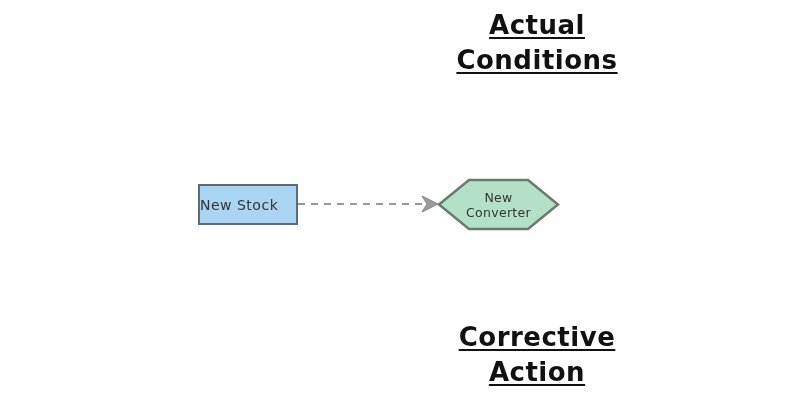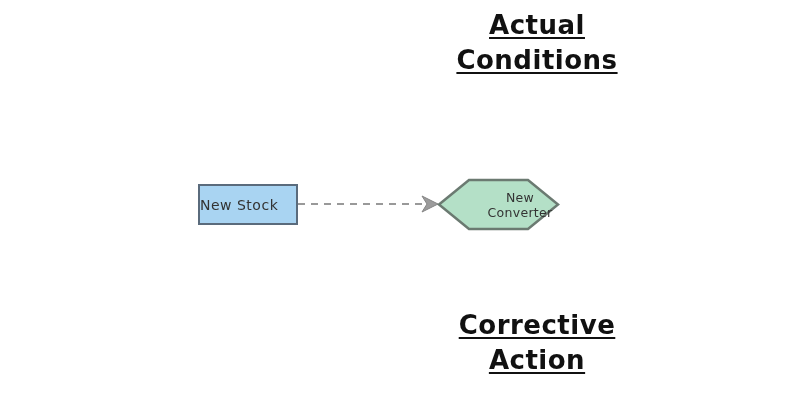--- a/index.html
+++ b/index.html
@@ -19,21 +19,21 @@
     font-size: 26px;
     font-weight: bold;
     line-height: 35px;
     color: #111111;
     letter-spacing: 0.5px;
     text-decoration: underline;
     text-decoration-thickness: 2px;
     text-underline-offset: 3px;
   }
   .label-top { left: 427px; top: 8px; }
-  .label-bottom { left: 427px; top: 308px; }
+  .label-bottom { left: 427px; top: 320px; }
 
   .stock-node {
     position: absolute;
     left: 198px; top: 184px;
     width: 100px; height: 41px;
     box-sizing: border-box;
     background: #a9d4f2;
     border: 2px solid #5a6b7c;
     display: flex;
     align-items: center;
@@ -53,21 +53,21 @@
     left: 437px; top: 178px;
     width: 123px; height: 53px;
   }
   .converter-svg { position: absolute; left: 0; top: 0; width: 123px; height: 53px; }
   .converter-label {
     position: absolute;
     left: 0; top: 0;
     width: 123px; height: 53px;
     display: flex;
     align-items: center;
-    justify-content: flex-end;
+    justify-content: center;
     text-align: center;
     font-size: 12.5px;
     line-height: 15px;
     color: #333333;
     letter-spacing: 0.3px;
   }
   .converter-label span { display: inline-block; width: 80px; }
 </style>
 </head>
 <body>

